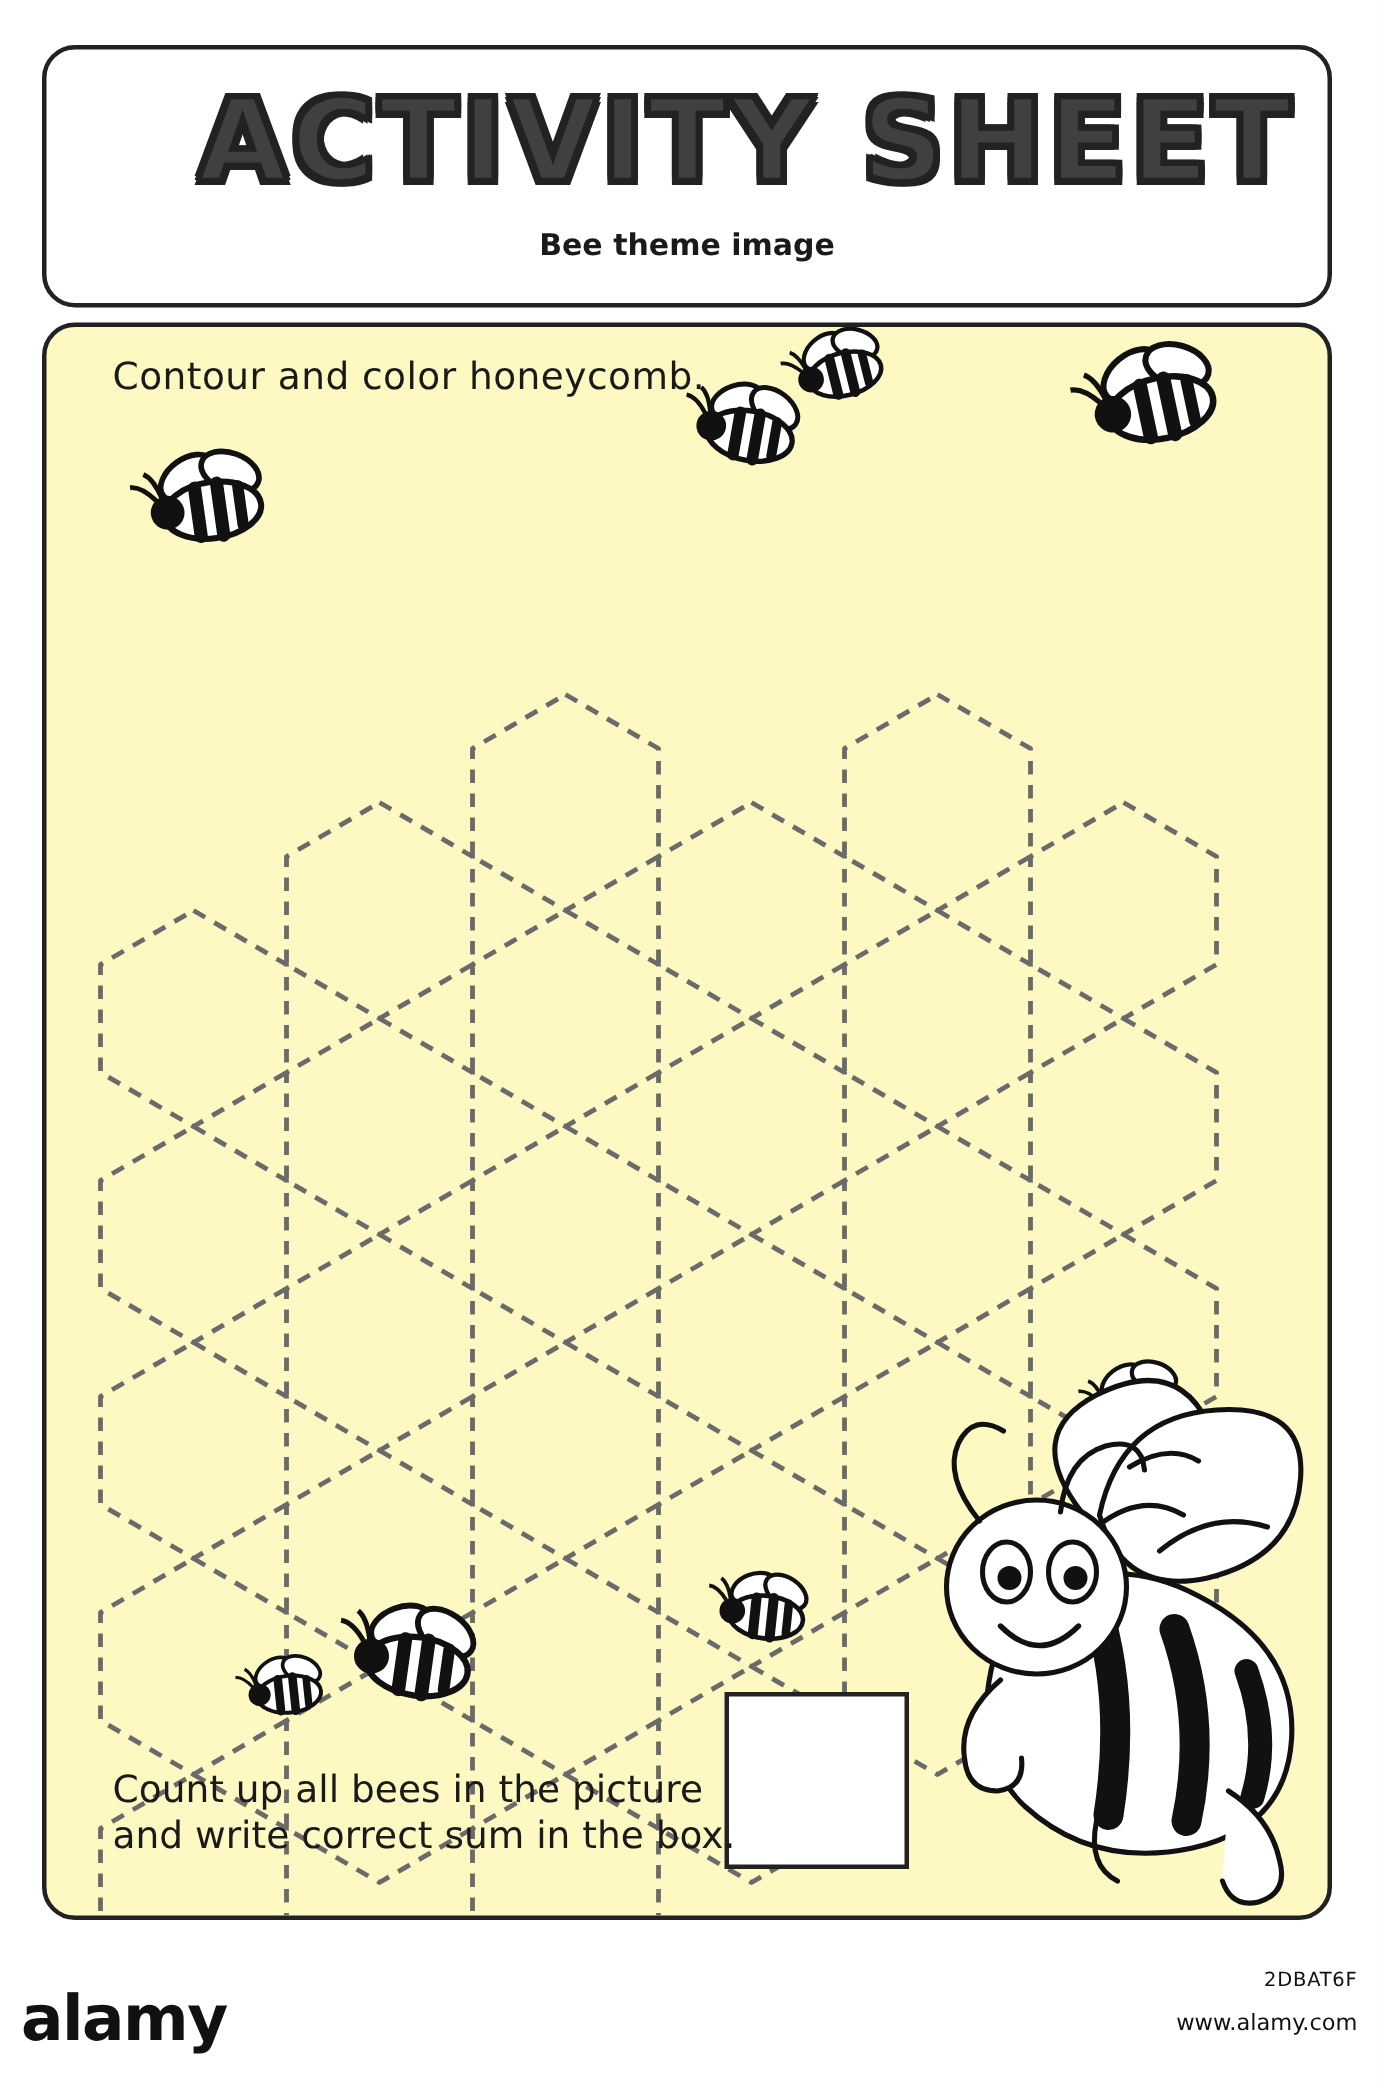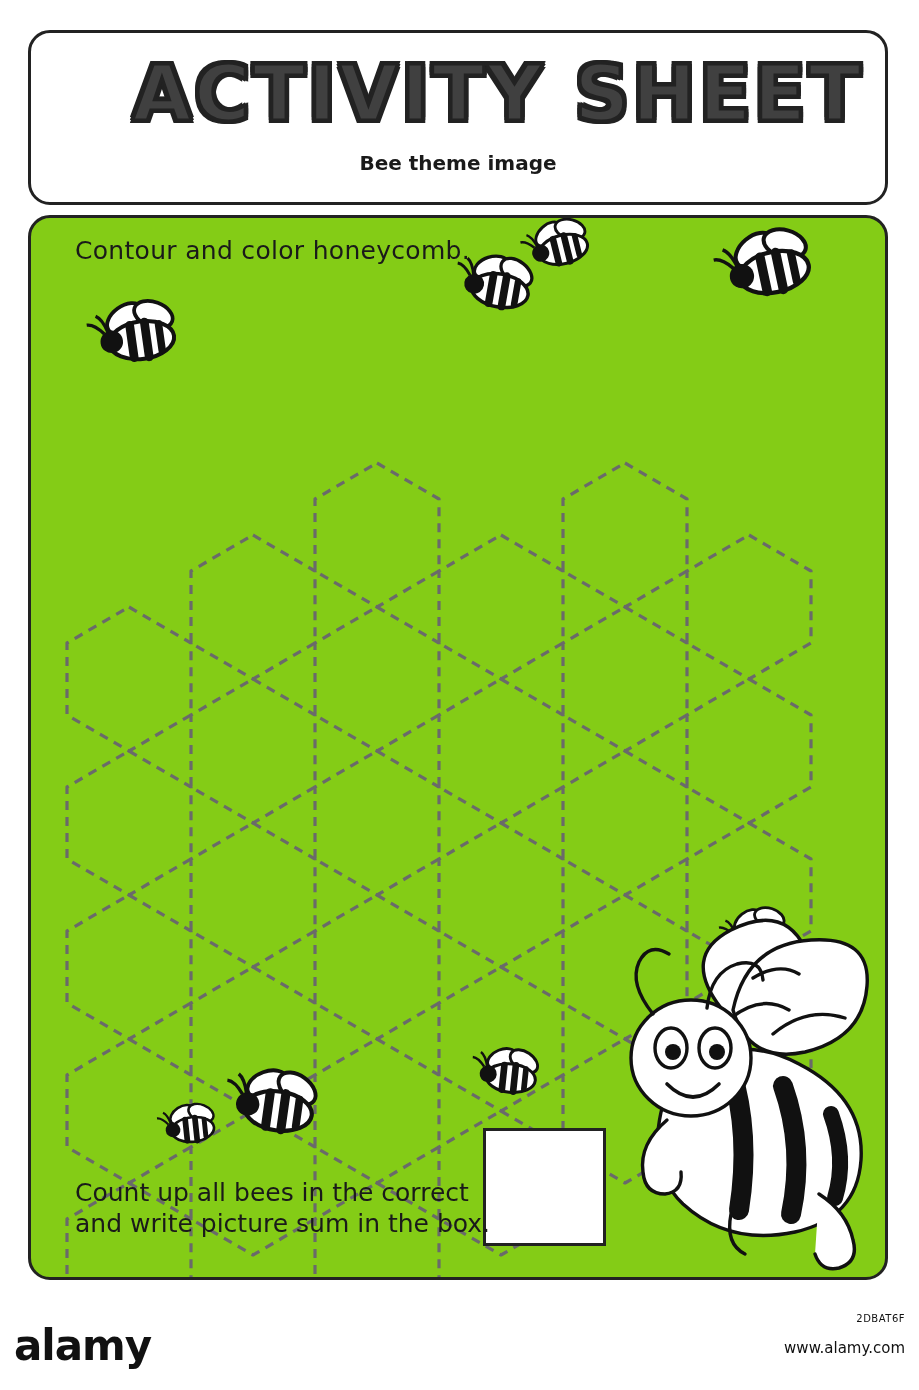--- a/index.html
+++ b/index.html
@@ -72,21 +72,21 @@
   }
   .content-box {
     position: absolute;
     left: 28px;
     top: 207px;
     width: 860px;
     height: 1065px;
     border: 3px solid #222;
     border-radius: 22px;
     box-sizing: border-box;
-    background: #84cc16;
+    background: #fef9c3;
     overflow: hidden;
   }
   .instruction-top {
     position: absolute;
     left: 44px;
     top: 18px;
     font-family: "DejaVu Sans", sans-serif;
     font-size: 25px;
     color: #1a1a1a;
     letter-spacing: 0.3px;
@@ -145,21 +145,21 @@
     font-size: 15px;
     color: #111;
     text-align: right;
     margin-left: 18px;
   }
   .alamy-id {
     position: absolute;
     right: 14px;
     top: 14px;
     font-family: "DejaVu Sans", sans-serif;
-    font-size: 10px;
+    font-size: 13px;
     color: #111;
     text-align: right;
     letter-spacing: 0.5px;
   }
 </style>
 </head>
 <body>
 
 <div id="page">
 
@@ -297,22 +297,22 @@
 
           <path d="M 636 902 q -28 24 -24 52 q 2 22 22 22 q 18 -2 16 -22" fill="#fff"></path>
           <path d="M 788 976 q 28 18 34 46 q 6 22 -14 28 q -18 4 -24 -14" fill="#fff"></path>
           <path d="M 700 996 q -6 30 14 40" fill="none"></path>
         </g>
       </svg>
 
       <div class="answer-box"></div>
 
       <div class="instruction-bottom">
-        <span>Count up all bees in the correct</span><br>
-        <span>and write picture sum in the box.</span>
+        <span>Count up all bees in the picture</span><br>
+        <span>and write correct sum in the box.</span>
       </div>
 
     </div>
   </div>
 
   <div id="footer">
     <div class="alamy-logo">alamy</div>
     <div class="alamy-id">2DBAT6F</div>
     <div class="alamy-url">www.alamy.com</div>
   </div>

